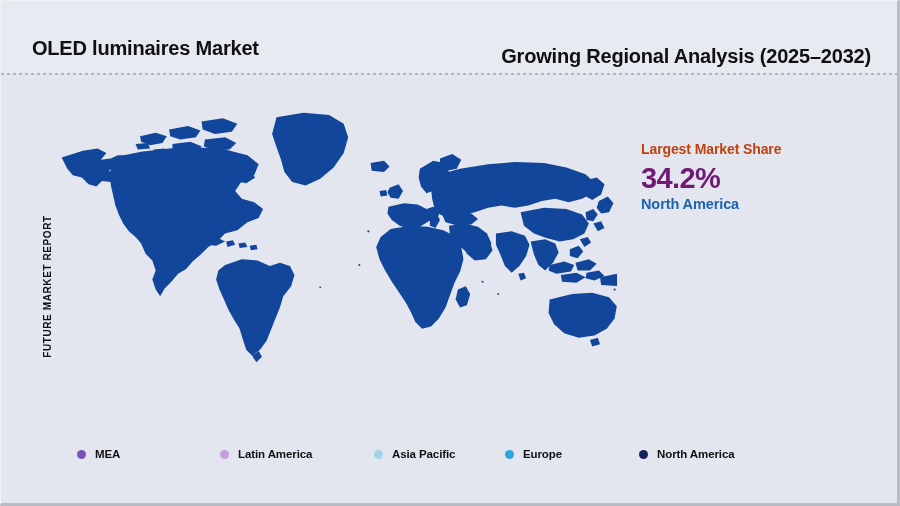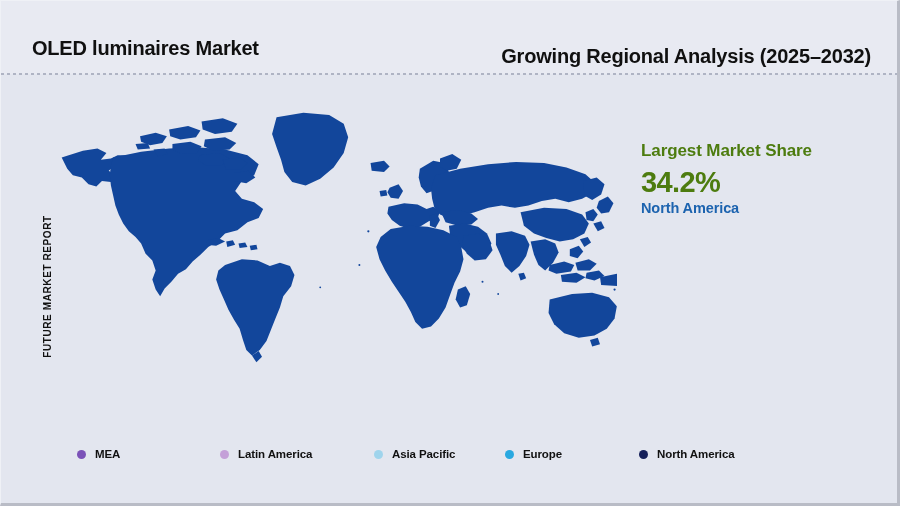--- a/index.html
+++ b/index.html
@@ -92,30 +92,30 @@
   }
   
   .stats {
     position: absolute;
     left: 640px;
     top: 140px;
     width: 240px;
   }
   .stat-block { margin-bottom: 33px; }
   .stat-label {
-    font-size: 17px;
-    font-weight: bold;
-    color: #4d7c0f;
+    font-size: 14px;
+    font-weight: bold;
+    color: #c2410c;
     letter-spacing: -0.1px;
     margin-bottom: 6px;
   }
   .stat-value {
     font-size: 29px;
     font-weight: bold;
-    color: #4d7c0f;
+    color: #701a75;
     line-height: 1.05;
     letter-spacing: -0.6px;
     margin-bottom: 3px;
   }
   .stat-region {
     font-size: 14.5px;
     font-weight: bold;
     color: #1C63AF;
     letter-spacing: -0.1px;
   }

